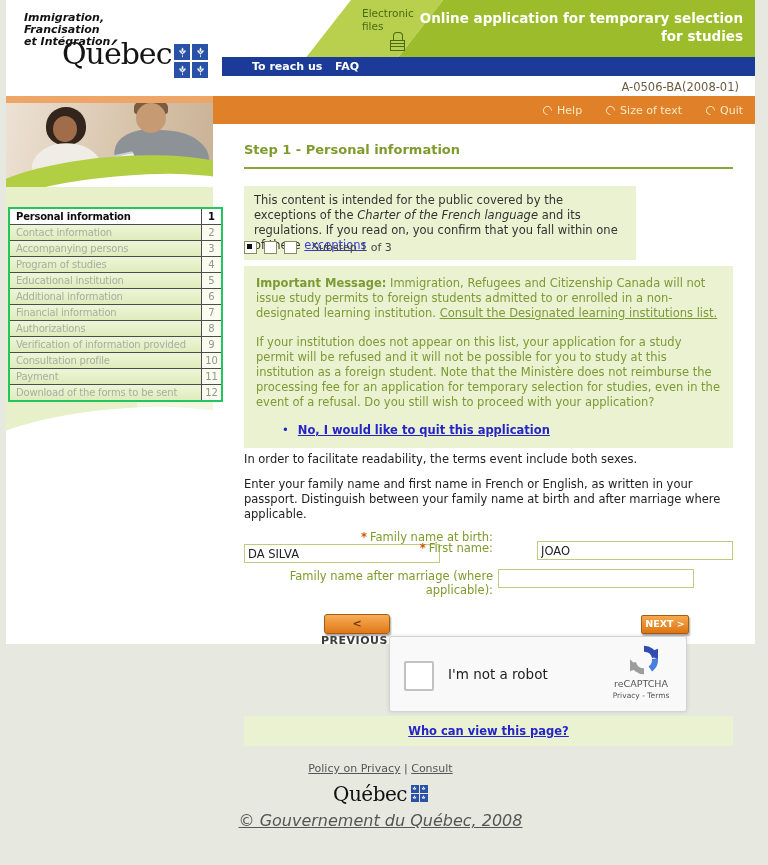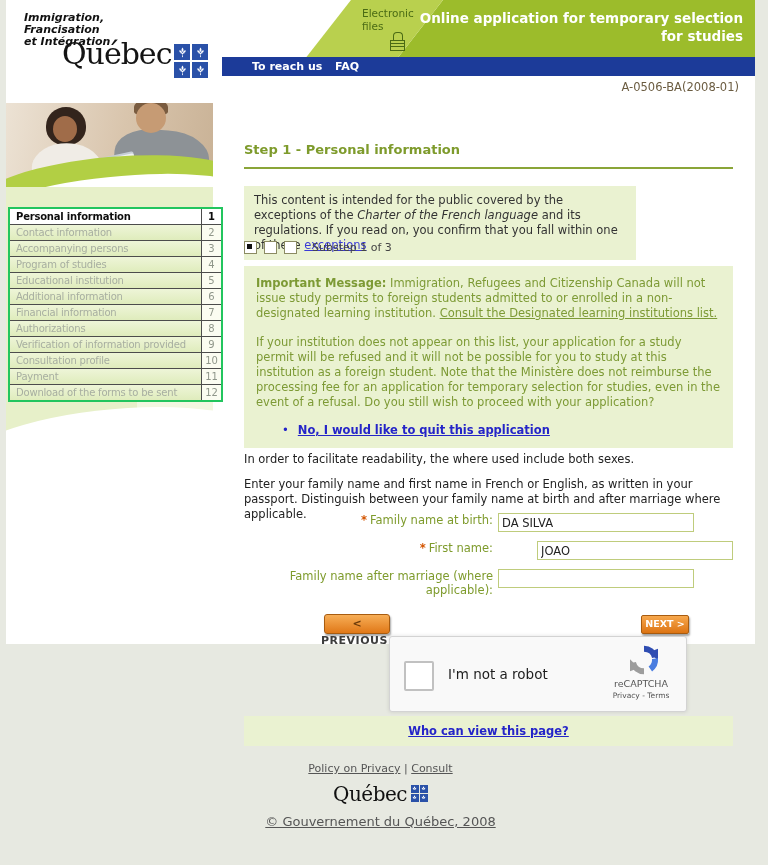--- a/index.html
+++ b/index.html
@@ -72,21 +72,21 @@
   .important-box{position:absolute;top:124px;left:0;width:465px;padding:10px 12px;background:#eaf2d1;color:#7d9a35;line-height:15px;}
   .imp-lead{font-weight:bold;}
   .imp-link{color:#7d9a35;text-decoration:underline;cursor:pointer;}
   .imp-p2{margin-top:14px;}
   .quit-row{margin-top:13px;padding-left:26px;}
   .bullet{color:#2424c8;margin-right:9px;}
   .quit-link{color:#2424c8;font-weight:bold;text-decoration:underline;cursor:pointer;}
   .p-read{position:absolute;top:310px;left:0;width:489px;line-height:15px;}
   .p-instr{position:absolute;top:335px;left:0;width:489px;line-height:15px;}
   .field-row{position:absolute;left:0;width:489px;display:flex;align-items:flex-start;}
-  .f1{top:371px;} .f2{top:399px;justify-content:space-between;} .f3{top:427px;}
+  .f1{top:388px;flex-direction:column;} .f2{top:399px;justify-content:space-between;} .f3{top:427px;}
   .field-label{width:249px;text-align:right;color:#7e9b2c;line-height:14px;padding-right:5px;}
   .req{color:#d45500;font-weight:bold;margin-right:3px;}
   .field-input{width:188px;height:17px;border:1px solid #bfcc7c;font-family:"DejaVu Sans",sans-serif;font-size:11.5px;padding:0 3px;color:#222;background:#fff;}
   .btn-prev{position:absolute;left:80px;top:472px;width:64px;height:18px;background:linear-gradient(180deg,#f7ae57,#e07818);border:1px solid #a85c10;border-radius:3px;color:#6b3a0a;font-weight:bold;font-size:11px;text-align:center;line-height:17px;box-shadow:1px 2px 2px rgba(0,0,0,.35);cursor:pointer;}
   .prev-caption{position:absolute;left:77px;top:492px;font-size:11px;font-weight:bold;color:#3c3c3c;letter-spacing:.5px;z-index:1;}
   .btn-next{position:absolute;left:397px;top:473px;width:46px;height:17px;background:linear-gradient(180deg,#f7a84d,#dd7413);border:1px solid #a85c10;border-radius:2px;color:#fff;font-weight:bold;font-size:9.5px;text-align:center;line-height:16px;box-shadow:1px 2px 2px rgba(0,0,0,.35);cursor:pointer;}
   .recaptcha{position:absolute;left:145px;top:494px;width:296px;height:74px;background:#f9f9f9;border:1px solid #d3d3d3;border-radius:3px;z-index:4;box-shadow:0 0 4px rgba(0,0,0,.12);}
   .rc-checkbox{position:absolute;left:14px;top:24px;width:26px;height:26px;background:#fff;border:2px solid #c1c1c1;border-radius:2px;cursor:pointer;}
   .rc-label{position:absolute;left:58px;top:29px;font-size:13.5px;color:#1d1d1d;}
   .rc-logo{position:absolute;right:26px;top:7px;}
@@ -97,21 +97,21 @@
 
   
   .footer{position:absolute;left:0;top:762px;width:100%;text-align:center;}
   .foot-links{font-size:11px;color:#555;}
   .foot-links a{color:#555;text-decoration:underline;cursor:pointer;}
   .foot-logo{margin-top:9px;display:flex;justify-content:center;align-items:flex-end;gap:4px;}
   .wordmark-ftr{font-family:"DejaVu Serif",serif;font-size:20px;color:#101010;letter-spacing:-0.5px;line-height:20px;}
   .flag-ftr{display:grid;grid-template-columns:8px 8px;grid-gap:1px;margin-bottom:2px;}
   .flag-ftr .sq{width:8px;height:8px;background:#2a51a8;display:flex;align-items:center;justify-content:center;}
   .foot-copy{margin-top:7px;}
-  .foot-copy a{font-size:13px;color:#555;text-decoration:underline;cursor:pointer;}
+  .foot-copy a{font-size:16px;color:#555;text-decoration:underline;cursor:pointer;font-style:italic;}
 </style>
 </head>
 <body>
 
 <div class="stage">
   <div class="card">
 
     <div class="dept">
       <div>Immigration,</div>
       <div>Francisation</div>
@@ -157,20 +157,37 @@
         <div>for studies</div>
       </div>
     </div>
 
     <div class="navbar">
       <a class="nav-link nav-reach">To reach us</a>
       <a class="nav-link nav-faq">FAQ</a>
     </div>
     <div class="form-code">A-0506-BA(2008-01)</div>
 
+    <div class="orange-bar">
+      <div class="orange-left"></div>
+      <div class="toolbar">
+        <div class="tool-item">
+          <span class="tool-icon"></span>
+          <span>Help</span>
+        </div>
+        <div class="tool-item">
+          <span class="tool-icon"></span>
+          <span>Size of text</span>
+        </div>
+        <div class="tool-item">
+          <span class="tool-icon"></span>
+          <span>Quit</span>
+        </div>
+      </div>
+    </div>
 
     <div class="photo">
       <div class="p1-hair"></div>
       <div class="p1-face"></div>
       <div class="p2-body"></div>
       <div class="p2-hair"></div>
       <div class="p2-head"></div>
       <div class="p1-body"></div>
       <div class="laptop"></div>
       <div class="swoosh-green"></div>
@@ -246,21 +263,21 @@
         <span class="cb"></span>
         <span class="substep-label">Substep 1 of 3</span>
       </div>
 
       <div class="important-box">
         <div><span class="imp-lead">Important Message:</span><span> Immigration, Refugees and Citizenship Canada will not issue study permits to foreign students admitted to or enrolled in a non-designated learning institution. </span><a class="imp-link">Consult the Designated learning institutions list.</a></div>
         <div class="imp-p2">If your institution does not appear on this list, your application for a study permit will be refused and it will not be possible for you to study at this institution as a foreign student. Note that the Ministère does not reimburse the processing fee for an application for temporary selection for studies, even in the event of a refusal. Do you still wish to proceed with your application?</div>
         <div class="quit-row"><span class="bullet">•</span><a class="quit-link">No, I would like to quit this application</a></div>
       </div>
 
-      <div class="p-read">In order to facilitate readability, the where used include both sexes.</div>
+      <div class="p-read">In order to facilitate readability, the terms event include both sexes.</div>
       <div class="p-instr">Enter your family name and first name in French or English, as written in your passport. Distinguish between your family name at birth and after marriage where applicable.</div>
 
       <div class="field-row f1">
         <div class="field-label"><span class="req">*</span><span>Family name at birth:</span></div>
         <input class="field-input" type="text" value="DA SILVA" style="">
       </div>
       <div class="field-row f2">
         <div class="field-label"><span class="req">*</span><span>First name:</span></div>
         <input class="field-input" type="text" value="JOAO" style="">
       </div>

